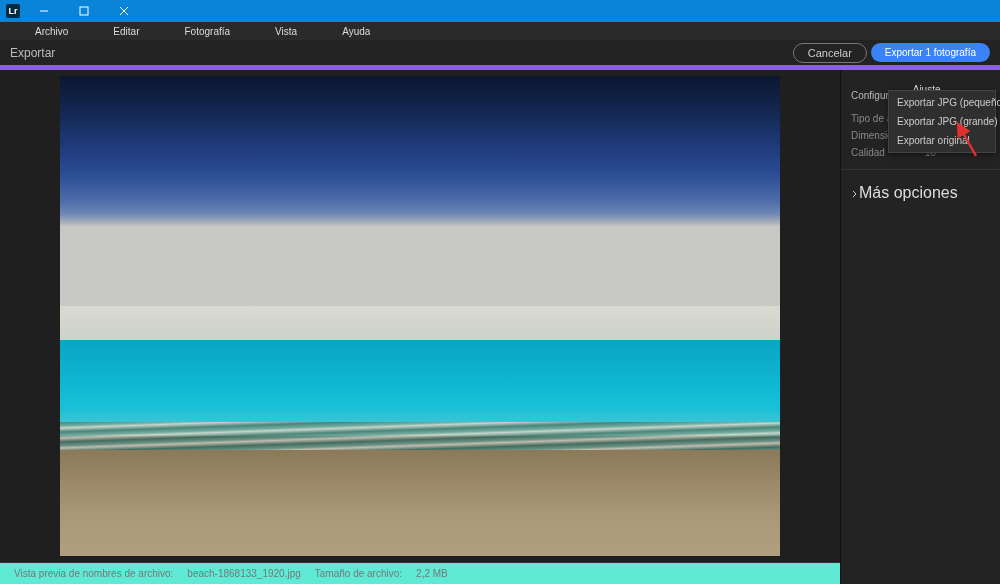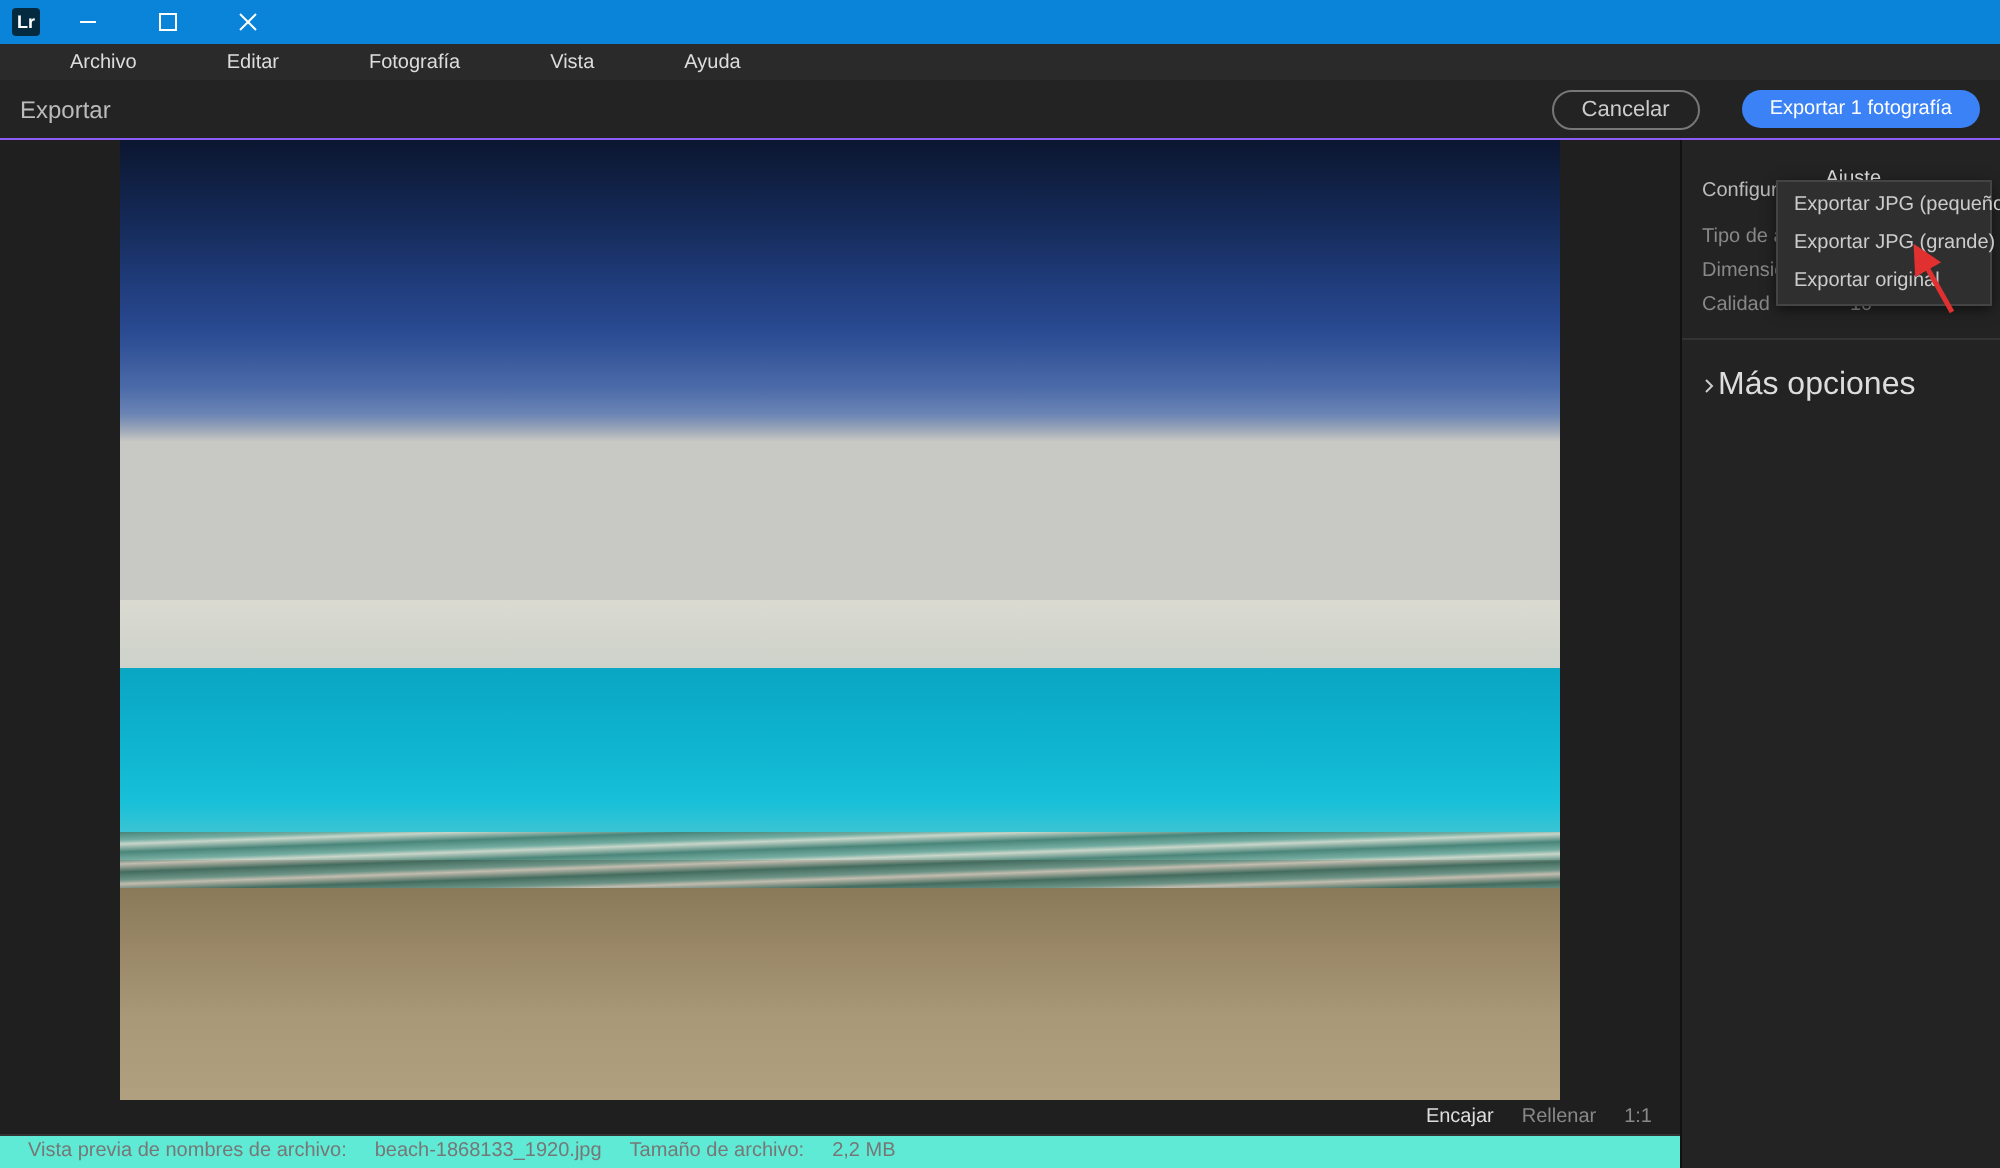--- a/index.html
+++ b/index.html
@@ -11,24 +11,24 @@
 .titlebar .title { flex: 1; }
 .titlebar .win-controls { display: flex; }
 .titlebar .win-btn { width: 40px; height: 22px; display: flex; align-items: center; justify-content: center; }
 .titlebar .win-btn svg { stroke: #fff; fill: none; }
 
 
 .menubar { height: 18px; background: #2a2a2a; display: flex; align-items: center; padding: 0 4px; color: #ddd; font-size: 10px; gap: 14px; }
 .menubar span { cursor: default; margin-left: 31px; }
 
 
-.actionbar { height: 30px; display: flex; align-items: center; padding: 0 10px; background: #232323; border-bottom: 1px solid #8b5cf6; }
+.actionbar { height: 30px; display: flex; align-items: center; padding: 0 10px; background: #232323; border-bottom: 5px solid #8b5cf6; }
 .actionbar .atitle { color: #bbb; font-size: 12px; }
 .actionbar .spacer { flex: 1; }
-.actionbar .btn-cancel { border: 1px solid #777; color: #ccc; background: transparent; border-radius: 12px; padding: 3px 14px; font-size: 11px; margin-right: 21px; }
+.actionbar .btn-cancel { border: 1px solid #777; color: #ccc; background: transparent; border-radius: 12px; padding: 3px 14px; font-size: 11px; margin-right: 4px; }
 .actionbar .btn-export { background: #3b82f6; color: #fff; border: none; border-radius: 12px; padding: 4px 14px; font-size: 10px; }
 
 
 .main { display: flex; height: calc(584px - 22px - 18px - 30px); }
 .preview-wrap { flex: 1; display: flex; flex-direction: column; }
 .preview-area { flex: 1; display: flex; align-items: center; justify-content: center; background: #1f1f1f; position: relative; }
 .image { width: 720px; height: 480px; position: relative; overflow: hidden; }
 .sky-dark { position: absolute; inset: 0; background: linear-gradient(180deg, #0b1630 0%, #152a58 15%, #1e3a78 25%, #2a4a92 35%, #4a6aa8 45%, #6a84b4 50%, #9ea8b8 53%, #c8c8c4 55%); height: 57%; }
 .sky-light { position: absolute; top: 48%; left: 0; right: 0; height: 10%; background: linear-gradient(180deg, rgba(220,220,210,0.9), rgba(200,210,200,0.6)); }
 .ocean { position: absolute; top: 55%; left: 0; right: 0; height: 20%; background: linear-gradient(180deg, #0aa6c4 0%, #0eb4d0 40%, #18c0d8 70%, #5ac8d0 100%); }
@@ -106,25 +106,20 @@
   <div class="preview-wrap">
     <div class="preview-area">
       <div class="image">
         <div class="sky-dark"></div>
         <div class="sky-light"></div>
         <div class="ocean"></div>
         <div class="waves"></div>
         <div class="sand"></div>
       </div>
     </div>
-    <div class="zoombar">
-      <span class="active">Encajar</span>
-      <span>Rellenar</span>
-      <span>1:1</span>
-    </div>
     <div class="statusbar">
       <span>Vista previa de nombres de archivo:</span>
       <span>beach-1868133_1920.jpg</span>
       <span>Tamaño de archivo:</span>
       <span>2,2 MB</span>
     </div>
   </div>
 
   <div class="rightpanel">
     <div class="cfg-row">

